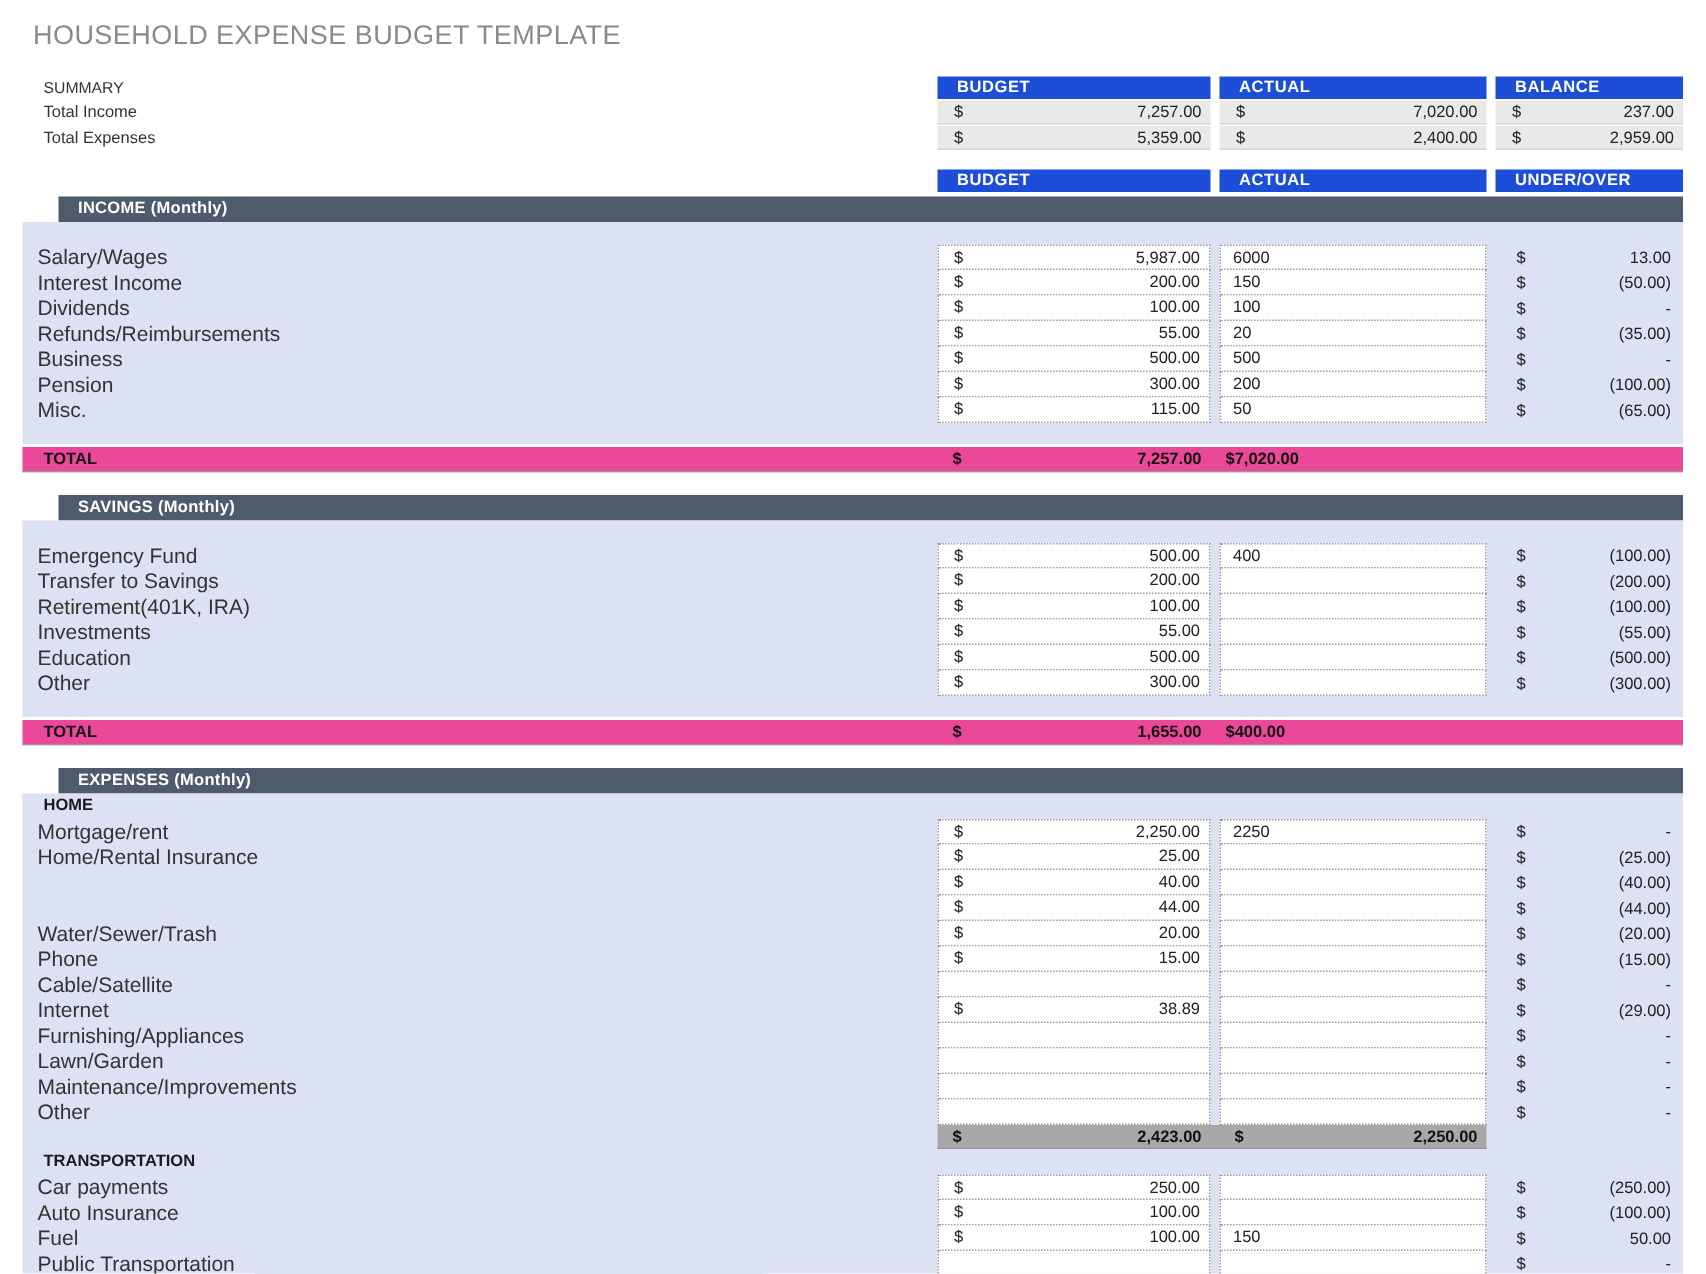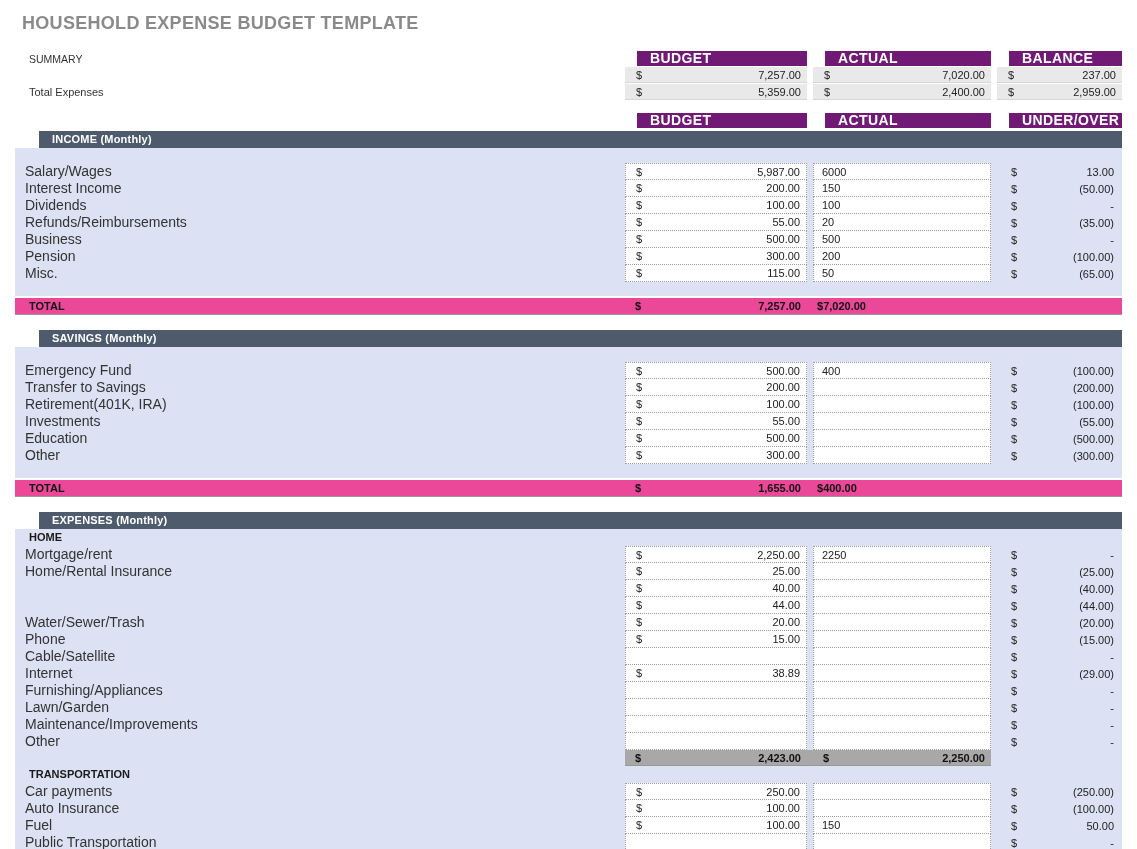--- a/index.html
+++ b/index.html
@@ -1,26 +1,26 @@
 <!DOCTYPE html>
 <html><head>
 <meta charset="utf-8">
 <style>
   html,body{margin:0;padding:0;width:1137px;height:849px;overflow:hidden;background:#fff;
     font-family:"Liberation Sans",sans-serif;-webkit-font-smoothing:antialiased;}
   .page{width:1107px;margin-left:15px;}
-  .title{margin:13px 0 0 7px;font-size:18px;font-weight:bold;color:#8a8a8a;letter-spacing:.3px;}
+  .title{margin:13px 0 0 7px;font-size:18px;font-weight:normal;color:#8a8a8a;letter-spacing:.3px;}
 
   .grid6{display:grid;grid-template-columns:610px 182px 6px 178px 6px 125px;}
 
   
   .summary{margin-top:17px;display:grid;grid-template-columns:610px 182px 6px 178px 6px 125px;
     grid-template-rows:15px 16px 16px;row-gap:1px;}
-  .hdr{background:#701a75;color:#fff;font-size:14px;font-weight:bold;line-height:15px;
-    padding-left:13px;letter-spacing:.4px;margin-left:12px;}
+  .hdr{background:#1d4ed8;color:#fff;font-size:11px;font-weight:bold;line-height:15px;
+    padding-left:13px;letter-spacing:.4px;}
   .sumlabel{font-size:10.5px;color:#333;display:flex;align-items:center;padding-left:14px;}
   .sumcell{background:#e9e9e9;display:flex;justify-content:space-between;align-items:center;
     font-size:11px;color:#222;padding:0 6px 0 11px;border-bottom:1px solid #d6d6d6;}
 
   .mainhdr{margin-top:13px;grid-template-rows:15px;}
 
   
   .band{height:17px;background:#4d5b6d;color:#fff;font-weight:bold;font-size:11px;
     line-height:17px;padding-left:13px;letter-spacing:.2px;margin-top:3px;margin-left:24px;}
   .body{background:#dce1f3;}
@@ -56,20 +56,21 @@
 
 <div class="page">
   <div class="title">HOUSEHOLD EXPENSE BUDGET TEMPLATE</div>
 
   <div class="summary">
     <div class="sumlabel" style="grid-row:1">SUMMARY</div>
     <div class="hdr" style="grid-row:1;grid-column:2">BUDGET</div>
     <div class="hdr" style="grid-row:1;grid-column:4">ACTUAL</div>
     <div class="hdr" style="grid-row:1;grid-column:6">BALANCE</div>
 
+    <div class="sumlabel" style="grid-row:2;font-size:11px">Total Income</div>
     <div class="sumcell" style="grid-row:2;grid-column:2">
         <span>$</span>
         <span>7,257.00</span>
       </div>
     <div class="sumcell" style="grid-row:2;grid-column:4">
         <span>$</span>
         <span>7,020.00</span>
       </div>
     <div class="sumcell" style="grid-row:2;grid-column:6">
         <span>$</span>

